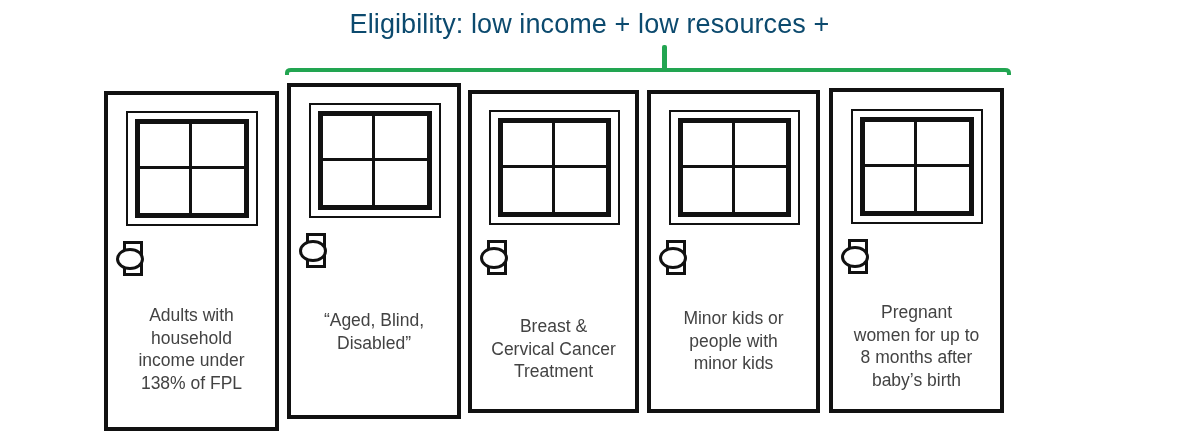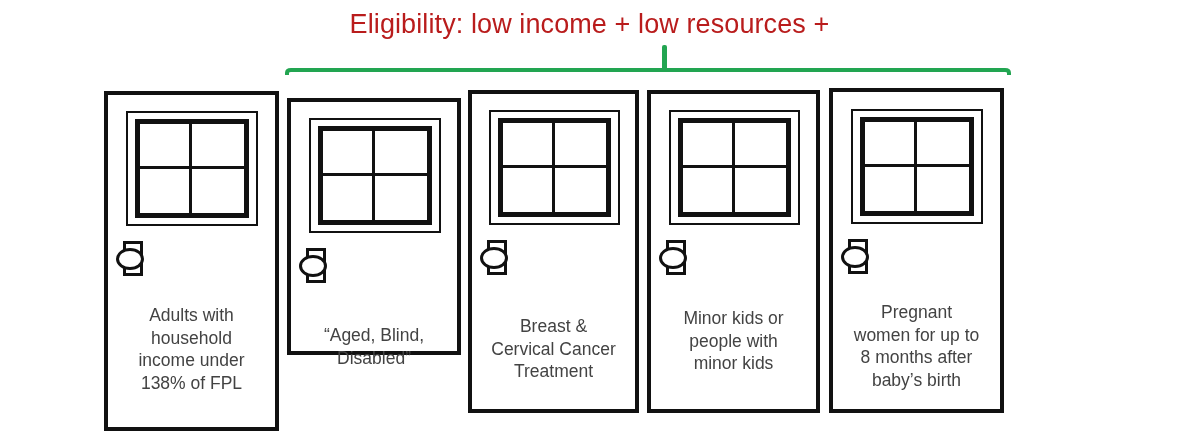--- a/index.html
+++ b/index.html
@@ -23,21 +23,21 @@
 
   
   .eligibility-title {
     position: absolute;
     left: 0;
     top: 8px;
     width: 1179px;
     text-align: center;
     font-size: 27px;
     line-height: 32px;
-    color: #b91c1c;
+    color: #0c4a6e;
     letter-spacing: 0.1px;
     white-space: nowrap;
   }
 
   
   .brace {
     position: absolute;
     left: 284px;
     top: 44px;
     width: 728px;
@@ -150,21 +150,21 @@
       <div class="knob" style="left:8px; top:146px; width:28px; height:35px;">
         <div class="knob-plate"></div>
         <div class="knob-circle"></div>
       </div>
       <div class="door-label" style="top:209px;">Adults with
 household
 income under
 138% of FPL</div>
     </div>
 
-    <div class="door" style="left:287px; top:98px; width:174px; height:257px;">
+    <div class="door" style="left:287px; top:83px; width:174px; height:336px;">
       <div class="window-frame" style="left:18px; top:16px; width:132px; height:115px;">
         <div class="window-sash" style="left:7px; top:6px; width:114px; height:99px;">
           <div class="pane c1 r1"></div>
           <div class="pane c2 r1"></div>
           <div class="pane c1 r2"></div>
           <div class="pane c2 r2"></div>
         </div>
       </div>
       <div class="knob" style="left:8px; top:146px; width:28px; height:35px;">
         <div class="knob-plate"></div>

